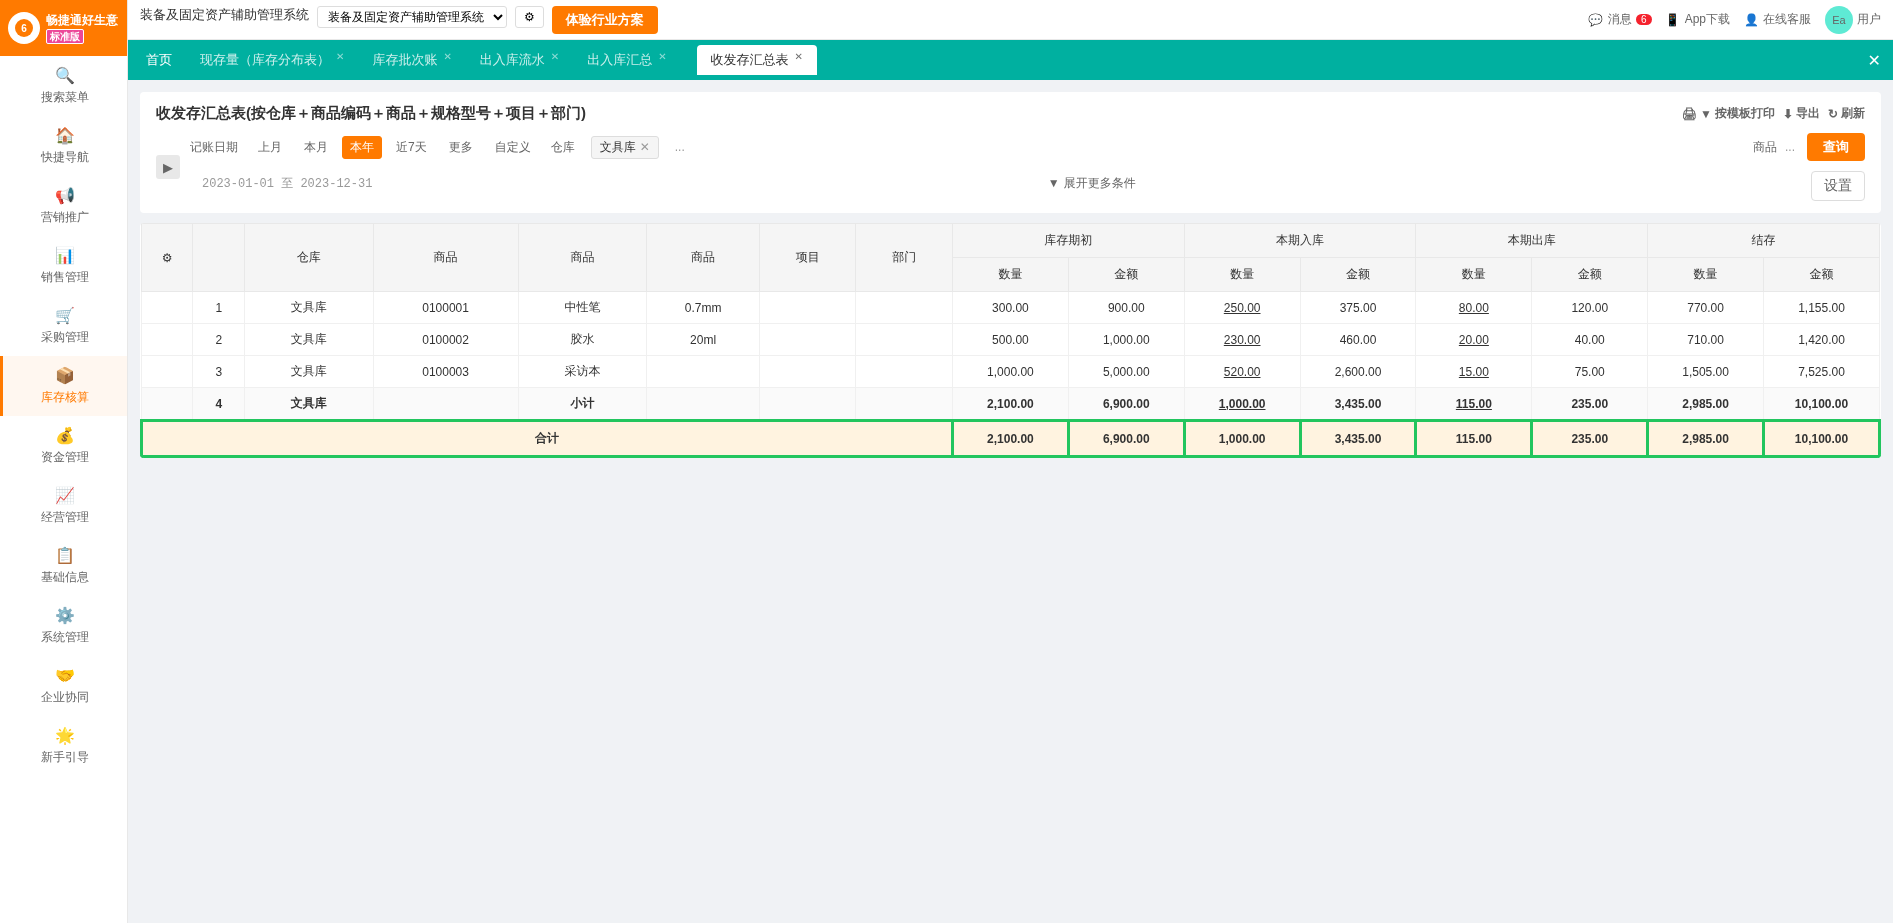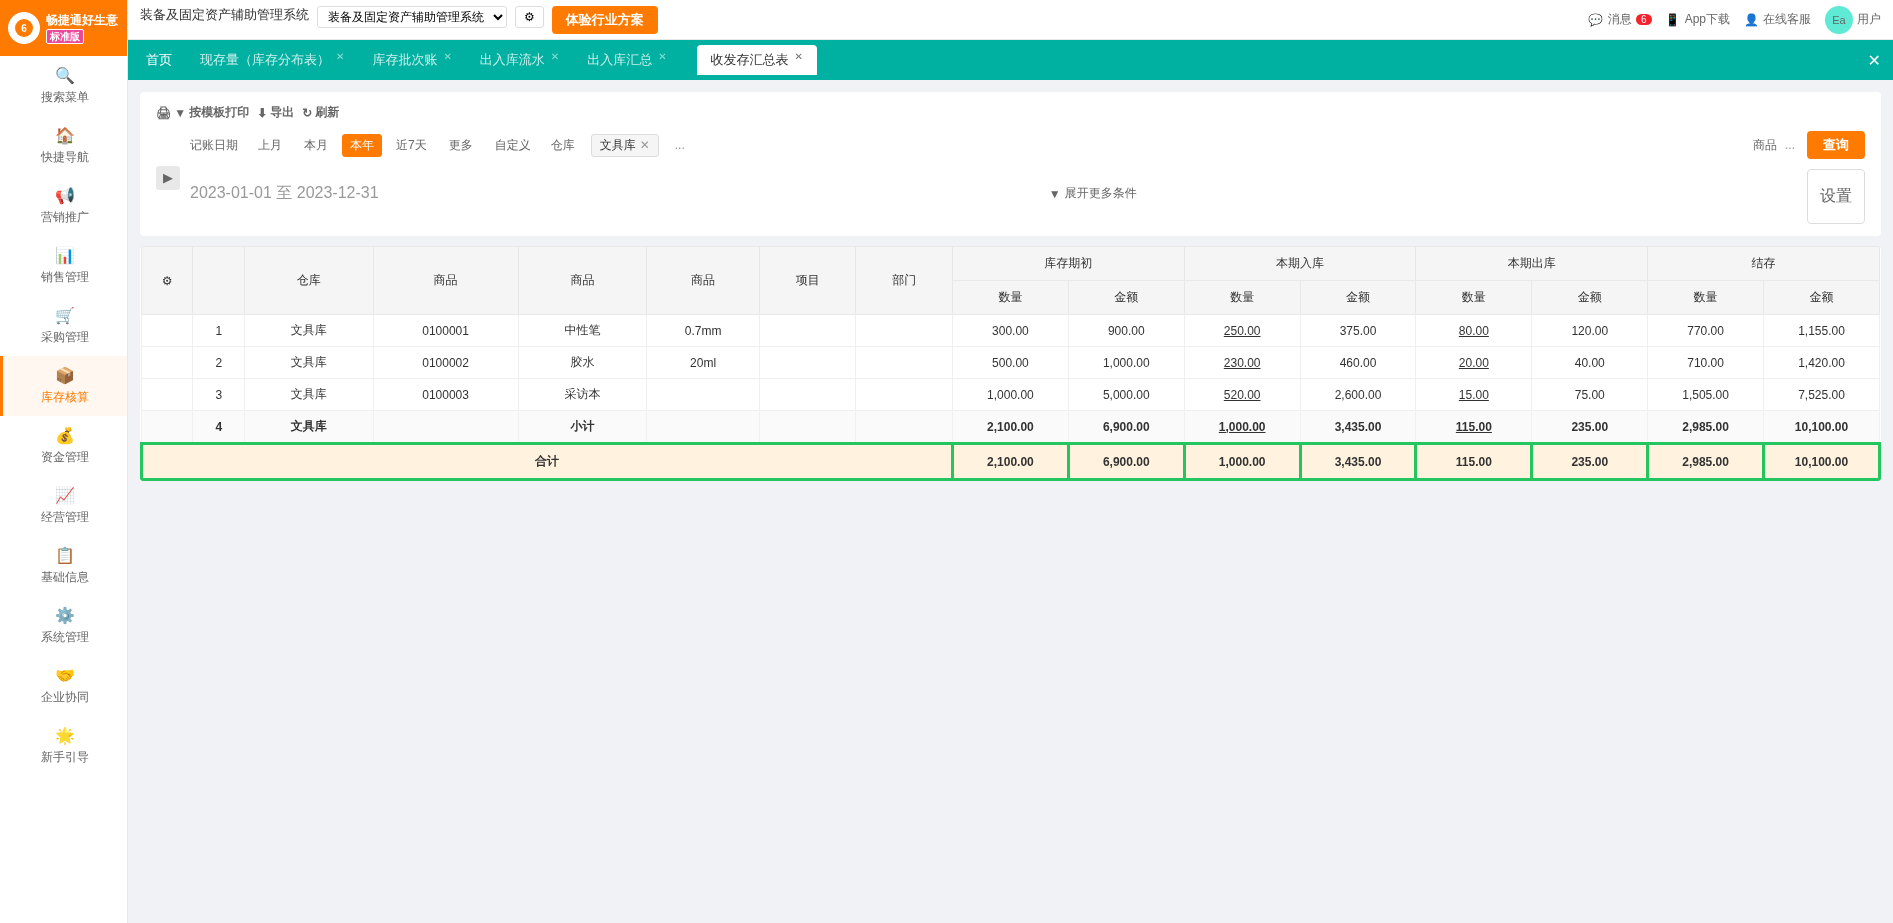--- a/index.html
+++ b/index.html
@@ -46,21 +46,21 @@
     .action-btn { display: flex; align-items: center; gap: 3px; cursor: pointer; color: #666; }
     .filter-row { display: flex; align-items: center; gap: 12px; flex-wrap: wrap; }
     .filter-label { color: #666; font-size: 12px; white-space: nowrap; }
     .filter-dates { display: flex; gap: 6px; align-items: center; font-size: 12px; }
     .date-btn { padding: 2px 7px; border-radius: 3px; cursor: pointer; color: #666; border: 1px solid transparent; }
     .date-btn.active { background: #ff7a00; color: #fff; border-color: #ff7a00; }
     .warehouse-tag { display: flex; align-items: center; gap: 4px; background: #f5f5f5; border: 1px solid #ddd; border-radius: 3px; padding: 2px 8px; font-size: 12px; }
     .warehouse-tag-close { cursor: pointer; color: #999; }
     .filter-more { color: #999; cursor: pointer; font-size: 12px; }
     .query-btn { background: #ff7a00; color: #fff; border: none; border-radius: 4px; padding: 5px 16px; cursor: pointer; font-size: 13px; font-weight: bold; white-space: nowrap; }
-    .set-btn { background: #fff; color: #666; border: 1px solid #ddd; border-radius: 4px; padding: 16px 12px; cursor: pointer; font-size: 16px; margin-top: 6px; }
+    .set-btn { background: #fff; color: #666; border: 1px solid #ddd; border-radius: 4px; padding: 5px 12px; cursor: pointer; font-size: 14px; margin-top: 6px; }
 
     
     .table-wrapper { background: #fff; border-radius: 4px; overflow: hidden; }
     table { width: 100%; border-collapse: collapse; font-size: 12px; }
     thead tr { background: #f5f5f5; }
     thead th { padding: 8px 6px; text-align: center; border: 1px solid #e8e8e8; color: #333; font-weight: normal; white-space: nowrap; }
     tbody tr { border-bottom: 1px solid #f0f0f0; }
     tbody tr.subtotal { background: #fafafa; font-weight: bold; }
     tbody td { padding: 7px 6px; text-align: center; border: 1px solid #f0f0f0; color: #333; }
     tfoot tr { background: #fff3e0; }
@@ -202,20 +202,21 @@
       <span>收发存汇总表</span>
       <span class="tab-close">✕</span>
     </div>
     <span class="tabbar-close">✕</span>
   </div>
 
   <div class="page">
 
     <div class="page-header">
       <div class="page-title">
+        <span>收发存汇总表(按仓库＋商品编码＋商品＋规格型号＋项目＋部门)</span>
         <div class="page-title-actions">
           <div class="action-btn">
             <span>🖨</span>
             <span>▼</span>
             <span>按模板打印</span>
           </div>
           <div class="action-btn">
             <span>⬇</span>
             <span>导出</span>
           </div>
@@ -247,21 +248,21 @@
               </div>
               <span class="filter-more">...</span>
             </div>
             <div style="display:flex;align-items:center;gap:8px;">
               <span class="filter-label">商品</span>
               <span class="filter-more">...</span>
             </div>
             <button class="query-btn">查询</button>
           </div>
           <div style="display:flex;align-items:center;justify-content:space-between;margin-top:4px;">
-            <span style="color:#999;font-size:16px;margin-left:0px;">2023-01-01 至 2023-12-31</span>
+            <span style="color:#999;font-size:12px;margin-left:12px;font-family:Liberation Mono, monospace;">2023-01-01 至 2023-12-31</span>
             <div style="display:flex;align-items:center;gap:4px;color:#666;font-size:12px;cursor:pointer;">
               <span>▼</span>
               <span>展开更多条件</span>
             </div>
             <button class="set-btn">设置</button>
           </div>
         </div>
       </div>
     </div>
 

